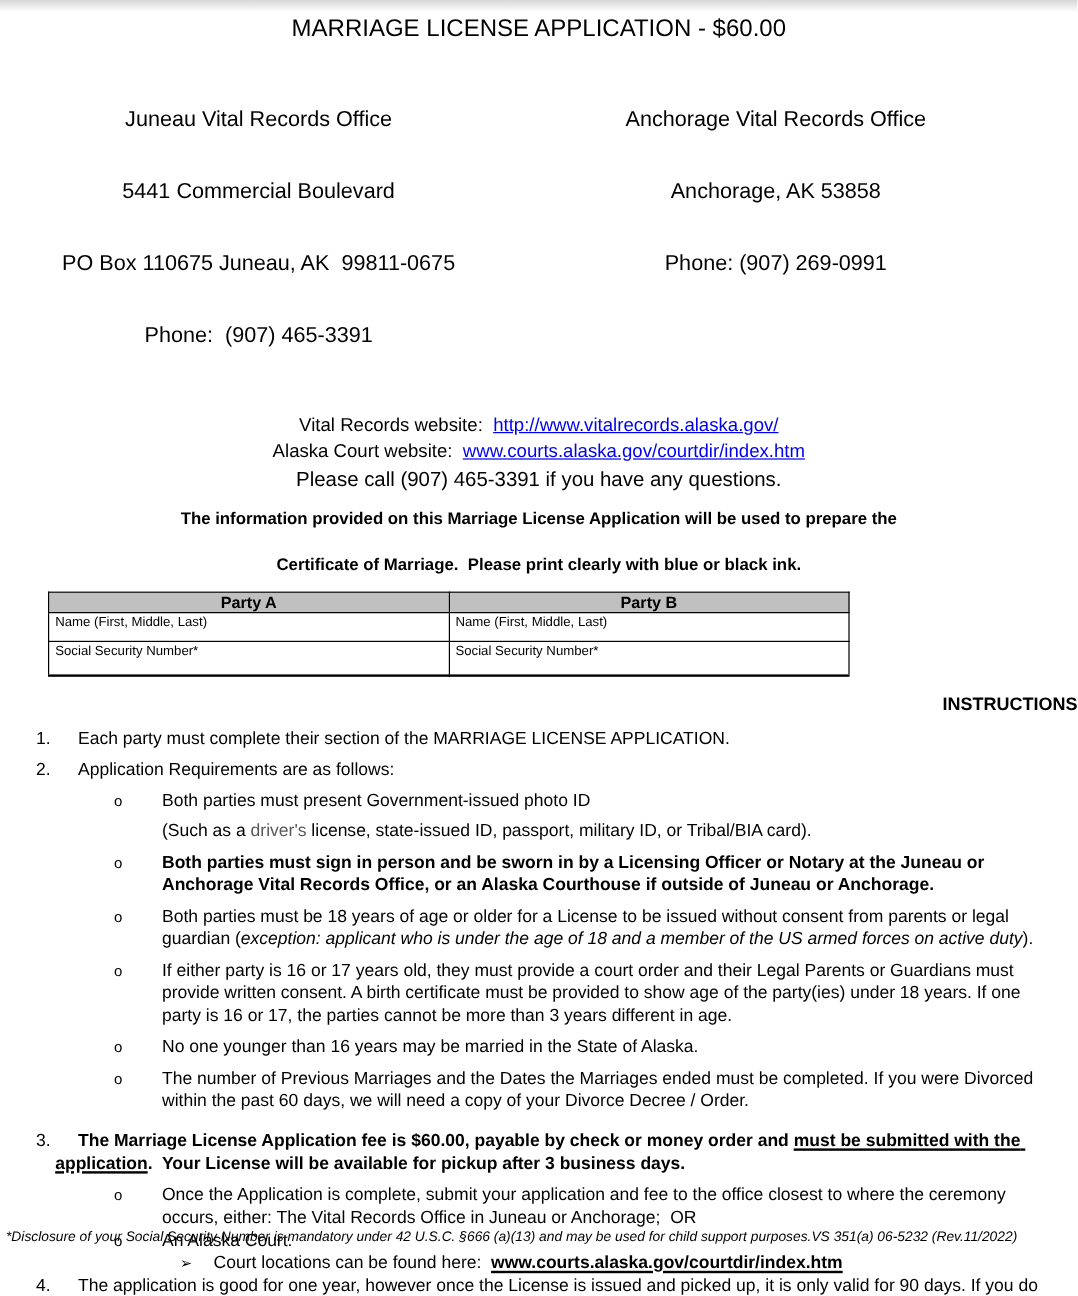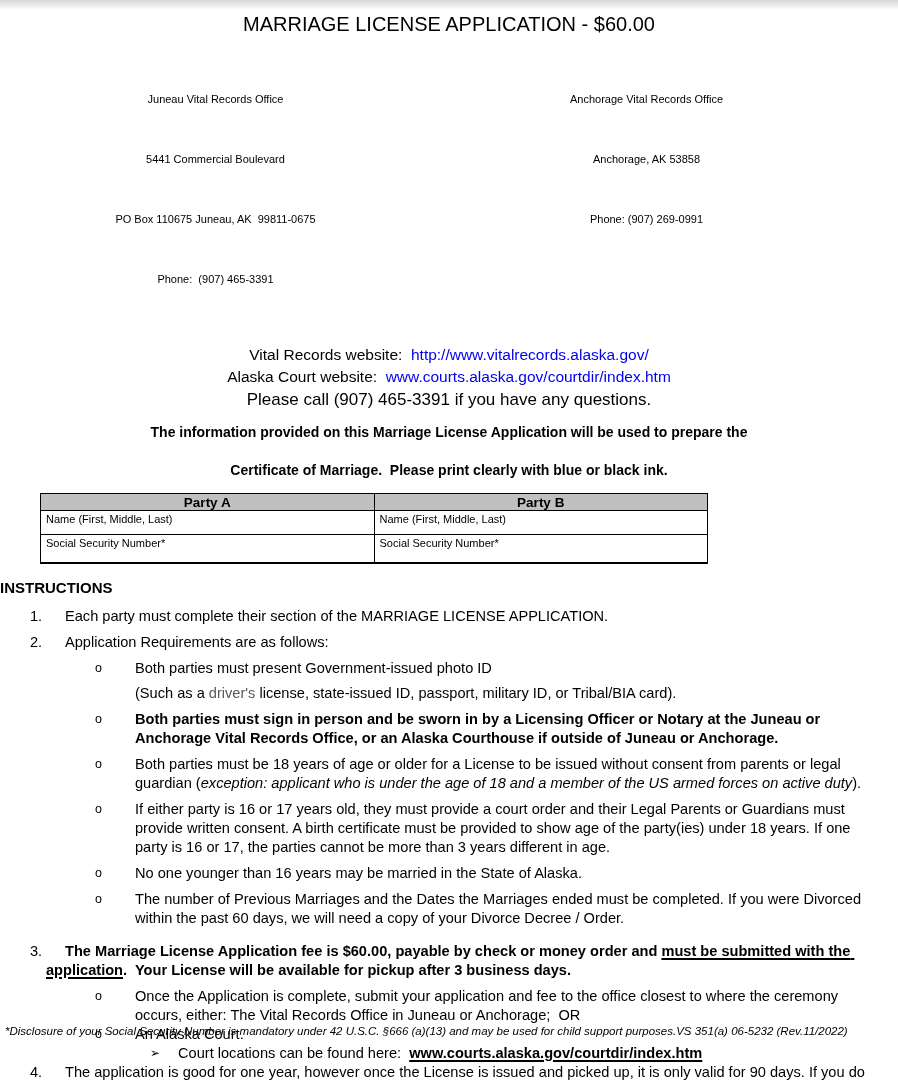--- a/index.html
+++ b/index.html
@@ -17,24 +17,24 @@
     pointer-events: none;
   }
   .title {
     margin: 13px 0 0 0;
     text-align: center;
     font-size: 20px;
     font-weight: normal;
     letter-spacing: 0px;
   }
   .offices { display: flex; width: 862px; margin-top: 13px; }
-  .office { width: 50%; text-align: center; font-size: 11px; line-height: 20px; white-space: pre-wrap; }
+  .office { width: 50%; text-align: center; font-size: 18px; line-height: 20px; white-space: pre-wrap; }
   .websites { margin-top: 15px; text-align: center; font-size: 15.5px; line-height: 22px; }
   .websites .row { white-space: pre-wrap; }
-  .link { color: var(--link-blue, #0000EE); cursor: pointer; }
+  .link { color: var(--link-blue, #0000EE); text-decoration: underline; cursor: pointer; }
   .call-note { font-size: 17px; margin-top: 1px; }
   .notice { margin-top: 13px; text-align: center; font-weight: bold; font-size: 14px; }
   .notice .nline { white-space: pre-wrap; }
   .notice .nline + .nline { margin-top: 22px; }
 
   table.party-table {
     border-collapse: collapse;
     margin: 15px 0 0 40px;
     width: 668px;
     table-layout: fixed;
@@ -55,21 +55,21 @@
     font-size: 11px;
     vertical-align: top;
     padding: 2px 0 0 5px;
     margin-top: 38px;
   }
   td.row-name { height: 21px; }
   td.row-ssn  { height: 25px; }
 
   .instructions-heading {
     margin-top: 15px;
-    text-align: left;
+    text-align: right;
     font-weight: bold;
     font-size: 15px;
   }
   .ilist { margin: 11px 32px 0 30px; width: 836px; box-sizing: border-box; font-size: 14.6px; line-height: 19px; }
   .item { position: relative; padding-left: 16px; margin-top: 7px; }
   .item .num { position: absolute; left: 0; top: 0; font-weight: normal; }
   .body { white-space: pre-wrap; margin-left: 19px; }
   .bold { font-weight: bold; }
   .ital { font-style: italic; }
   .gray-word { color: var(--gray-word, #595959); }

